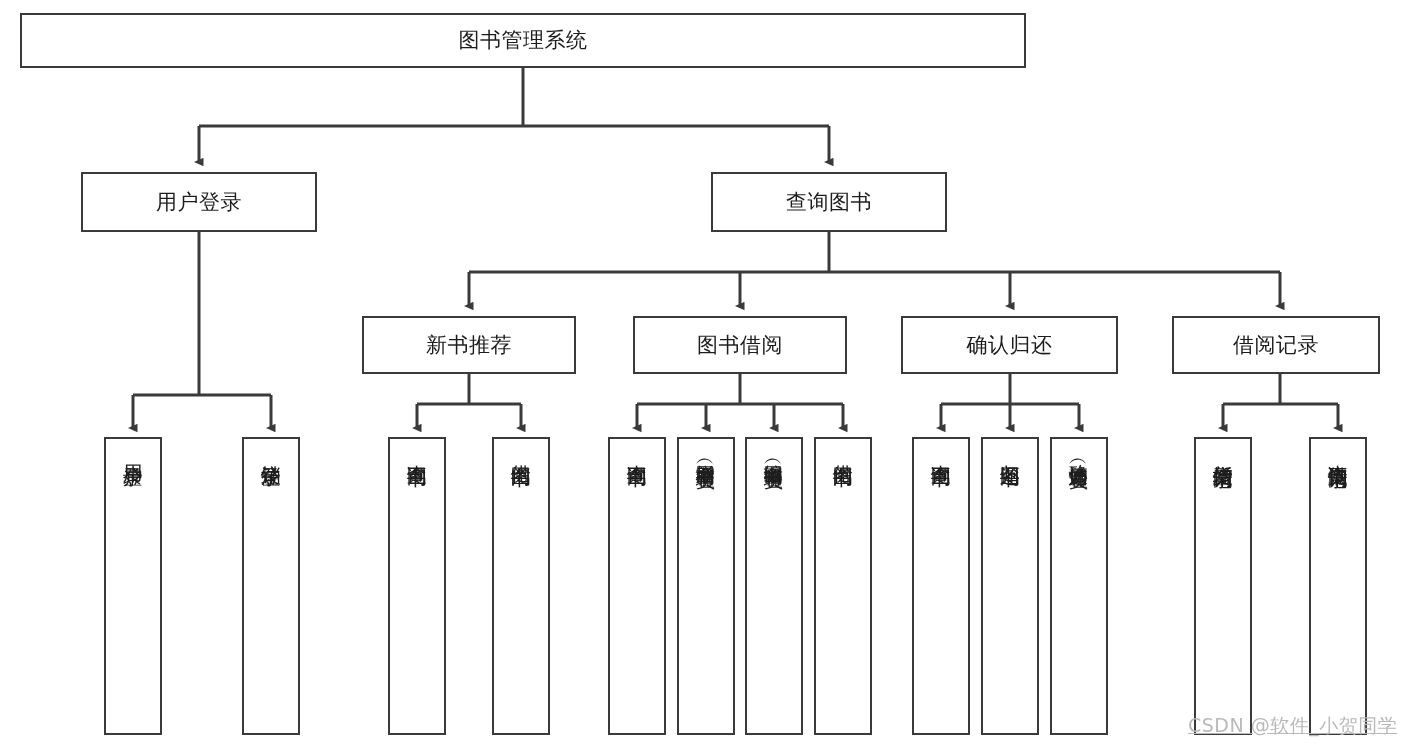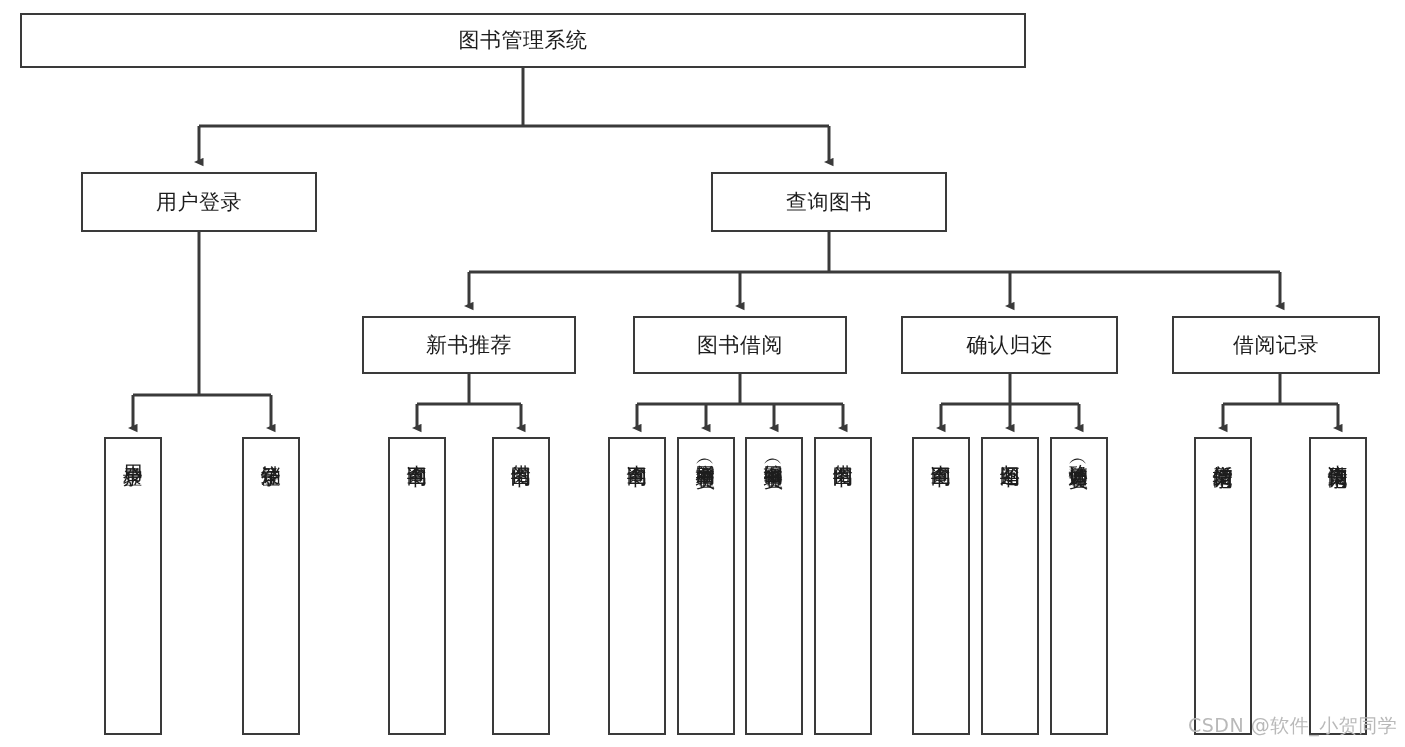--- a/index.html
+++ b/index.html
@@ -62,20 +62,21 @@
   }
   .watermark {
     position: absolute;
     left: 1188px;
     top: 713px;
     font-size: 19px;
     color: #b9b9b9;
     letter-spacing: 0.5px;
     z-index: 5;
     white-space: nowrap;
+    text-decoration: underline;
   }
 </style>
 </head>
 <body>
 
 <div id="canvas">
 
   <svg id="edges" viewBox="0 0 1405 747">
     <defs>
       <marker id="arrow" markerWidth="10" markerHeight="10" refX="4.2" refY="5" orient="auto" markerUnits="userSpaceOnUse">

